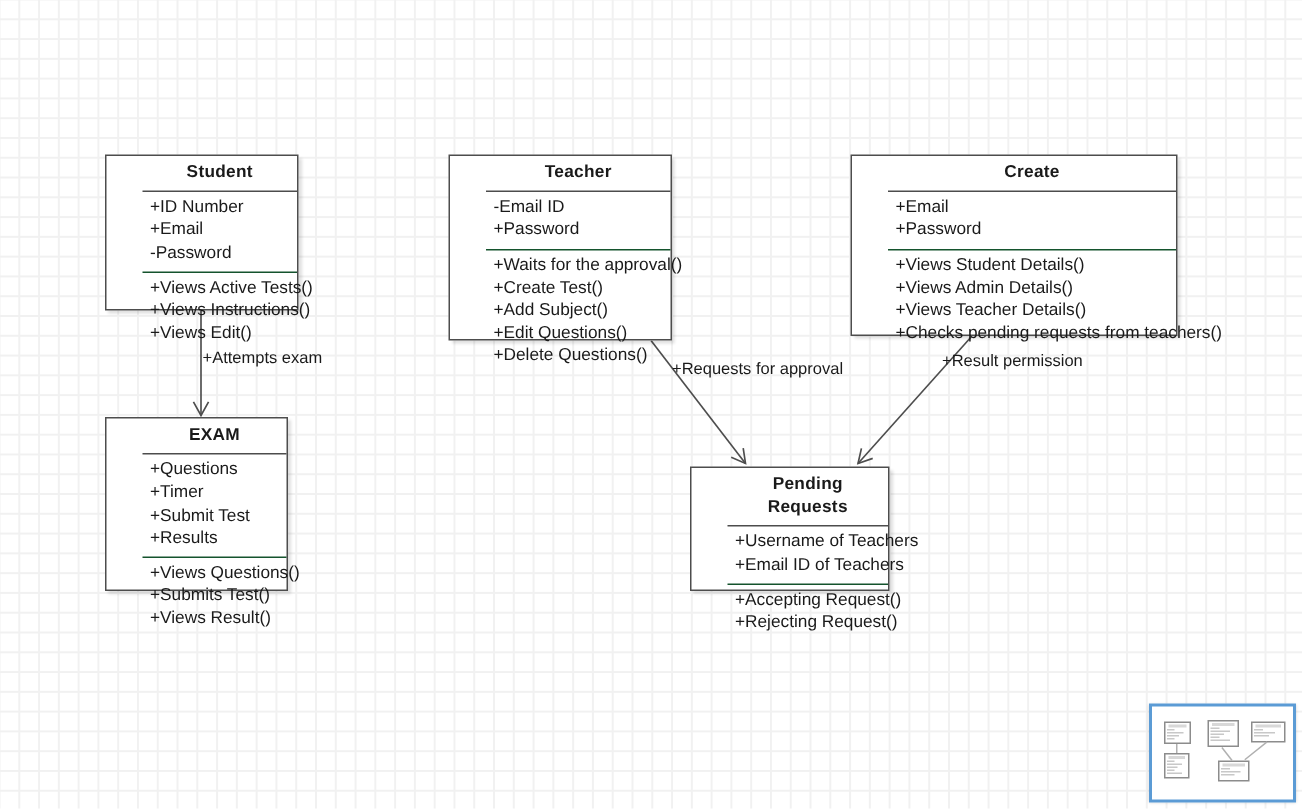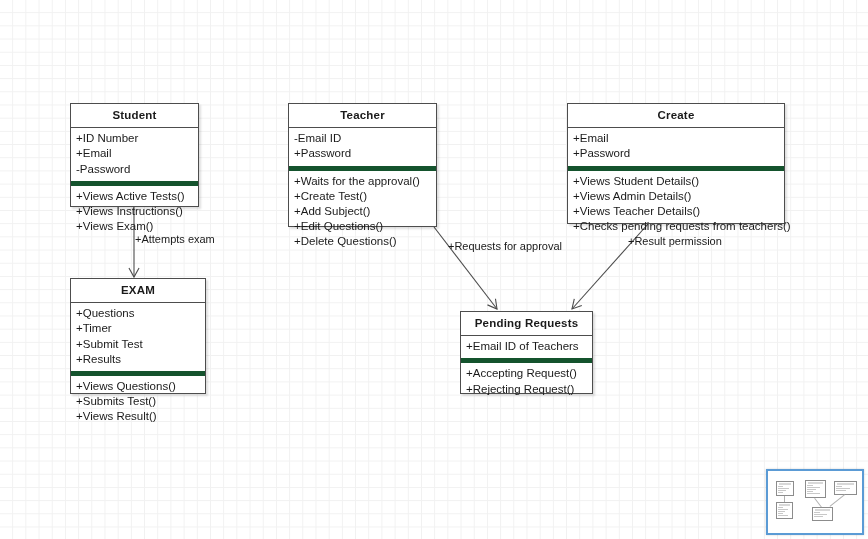--- a/index.html
+++ b/index.html
@@ -36,34 +36,35 @@
   }
   .uml-class {
     position: absolute;
     background: #ffffff;
     border: 1px solid #4d4d4d;
     box-shadow: 2px 2px 2px rgba(0,0,0,0.13);
     box-sizing: border-box;
     font-size: 11.5px;
     color: #1a1a1a;
     line-height: 1.32;
+    padding-left: 24px;
   }
   .uml-title {
     text-align: center;
     font-weight: bold;
     font-size: 11.5px;
     padding: 4px 4px 4px 4px;
     border-bottom: 1px solid #4d4d4d;
     letter-spacing: 0.2px;
   }
   .uml-section {
     padding: 3px 4px 4px 5px;
   }
   .uml-section.divided {
-    border-top: 5px solid #14532d;
+    border-top: 1px solid #14532d;
   }
   .uml-member {
     white-space: nowrap;
     font-size: 11.5px;
     padding: 0;
   }
   .edge-label {
     position: absolute;
     font-size: 11px;
     color: #1a1a1a;
@@ -132,24 +133,24 @@
       <div class="uml-class" style="left: 70px; top: 103px; width: 129px; height: 104px;">
         <div class="uml-title">Student</div>
         <div class="uml-section">
           <div class="uml-member">+ID Number</div>
           <div class="uml-member">+Email</div>
           <div class="uml-member">-Password</div>
         </div>
         <div class="uml-section divided">
           <div class="uml-member">+Views Active Tests()</div>
           <div class="uml-member">+Views Instructions()</div>
-          <div class="uml-member">+Views Exam()</div>
-        </div>
-      </div>
-      <div class="uml-class" style="left: 288px; top: 103px; width: 149px; height: 124px;">
+          <div class="uml-member">+Views Edit()</div>
+        </div>
+      </div>
+      <div class="uml-class" style="left: 299px; top: 103px; width: 149px; height: 124px;">
         <div class="uml-title">Teacher</div>
         <div class="uml-section">
           <div class="uml-member">-Email ID</div>
           <div class="uml-member">+Password</div>
         </div>
         <div class="uml-section divided">
           <div class="uml-member">+Waits for the approval()</div>
           <div class="uml-member">+Create Test()</div>
           <div class="uml-member">+Add Subject()</div>
           <div class="uml-member">+Edit Questions()</div>
@@ -162,37 +163,38 @@
           <div class="uml-member">+Email</div>
           <div class="uml-member">+Password</div>
         </div>
         <div class="uml-section divided">
           <div class="uml-member">+Views Student Details()</div>
           <div class="uml-member">+Views Admin Details()</div>
           <div class="uml-member">+Views Teacher Details()</div>
           <div class="uml-member">+Checks pending requests from teachers()</div>
         </div>
       </div>
-      <div class="uml-class" style="left: 70px; top: 278px; width: 136px; height: 116px;">
+      <div class="uml-class" style="left: 70px; top: 278px; width: 122px; height: 116px;">
         <div class="uml-title">EXAM</div>
         <div class="uml-section">
           <div class="uml-member">+Questions</div>
           <div class="uml-member">+Timer</div>
           <div class="uml-member">+Submit Test</div>
           <div class="uml-member">+Results</div>
         </div>
         <div class="uml-section divided">
           <div class="uml-member">+Views Questions()</div>
           <div class="uml-member">+Submits Test()</div>
           <div class="uml-member">+Views Result()</div>
         </div>
       </div>
       <div class="uml-class" style="left: 460px; top: 311px; width: 133px; height: 83px;">
         <div class="uml-title">Pending Requests</div>
         <div class="uml-section">
+          <div class="uml-member">+Username of Teachers</div>
           <div class="uml-member">+Email ID of Teachers</div>
         </div>
         <div class="uml-section divided">
           <div class="uml-member">+Accepting Request()</div>
           <div class="uml-member">+Rejecting Request()</div>
         </div>
       </div>
     </div>
   <div id="label-layer">
       <div class="edge-label" style="left: 135px; top: 233px;">+Attempts exam</div>

